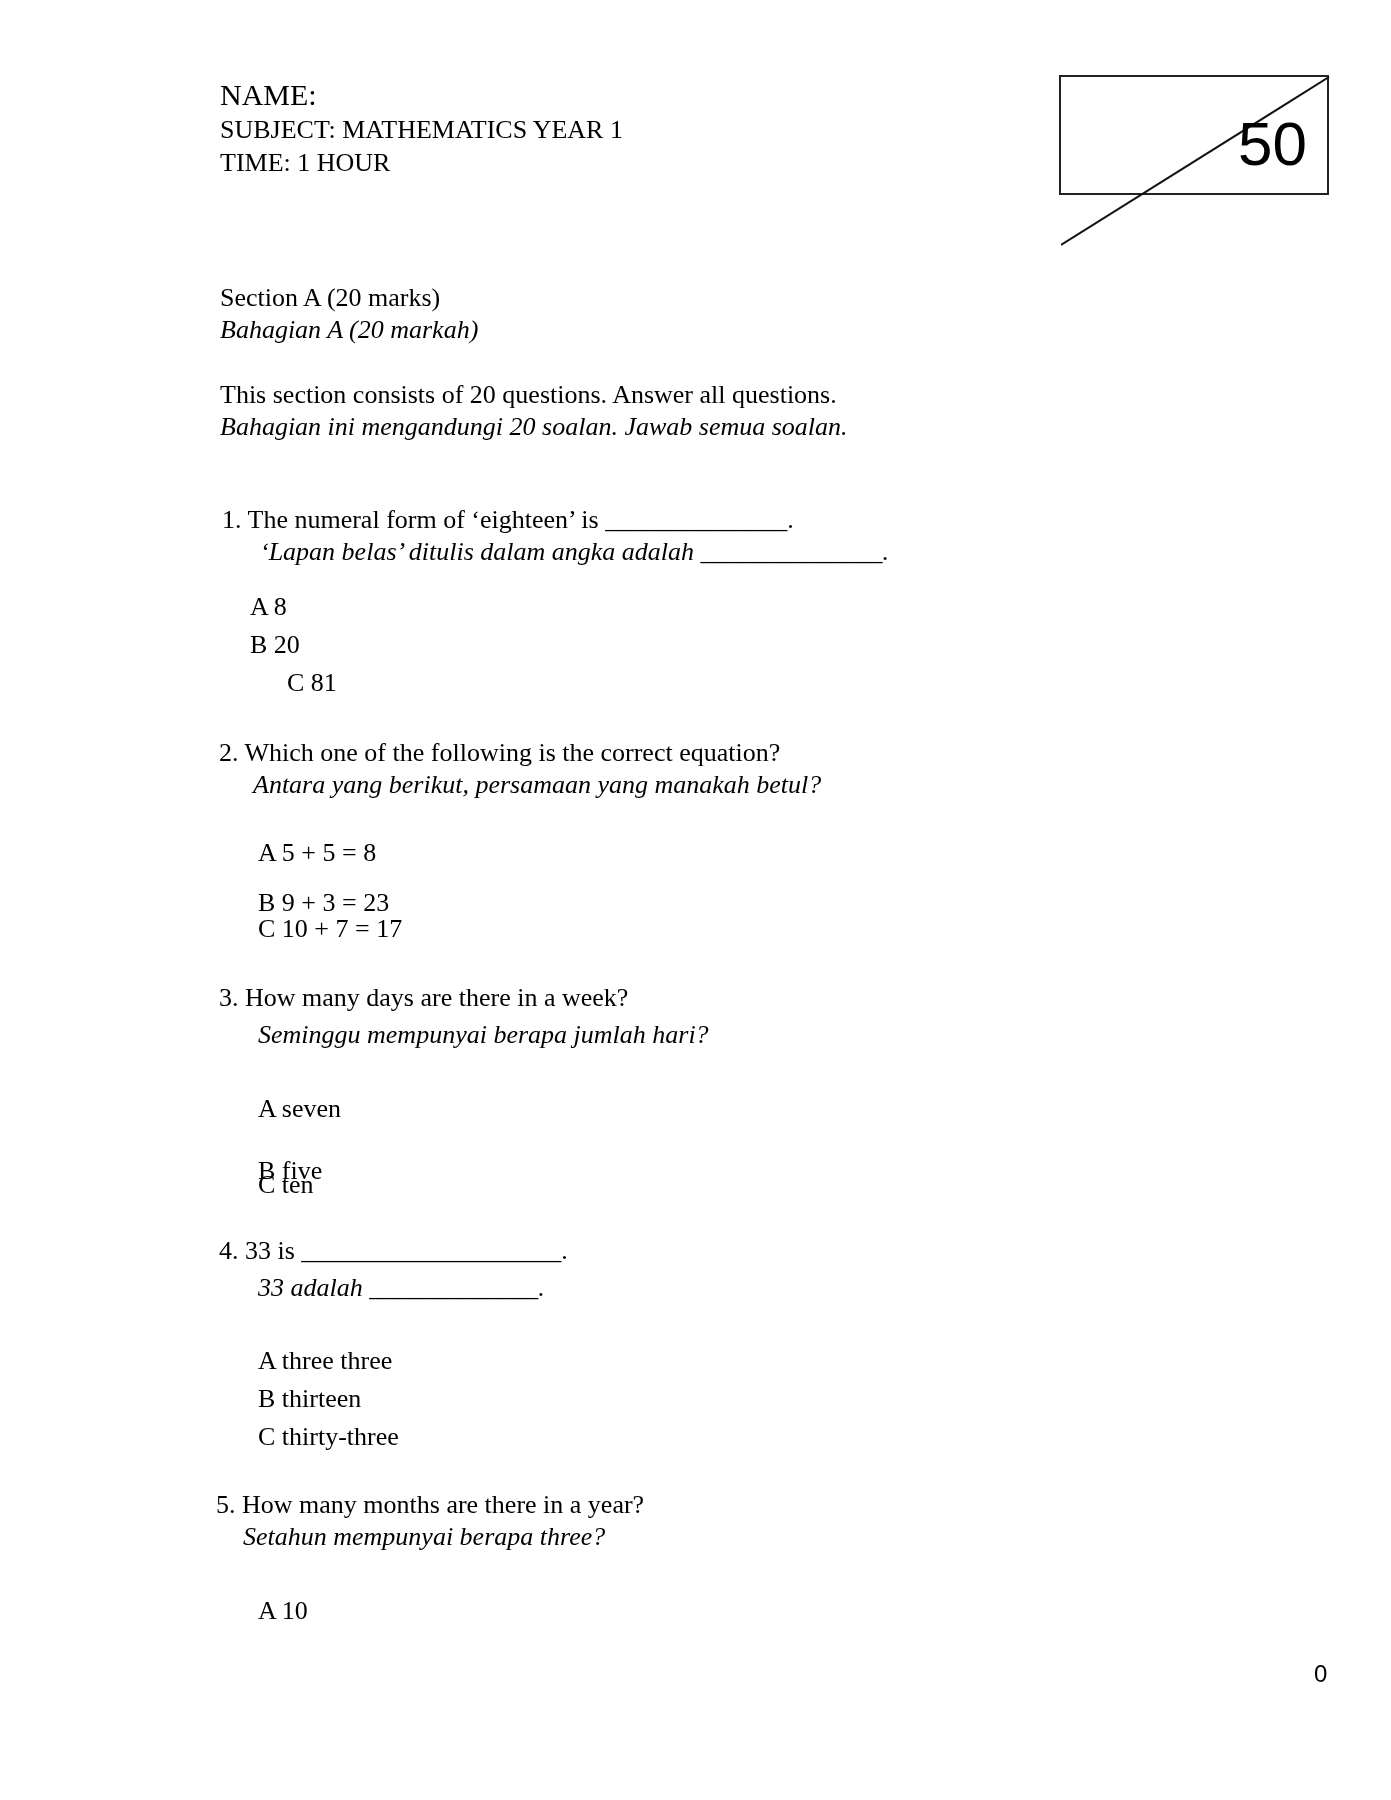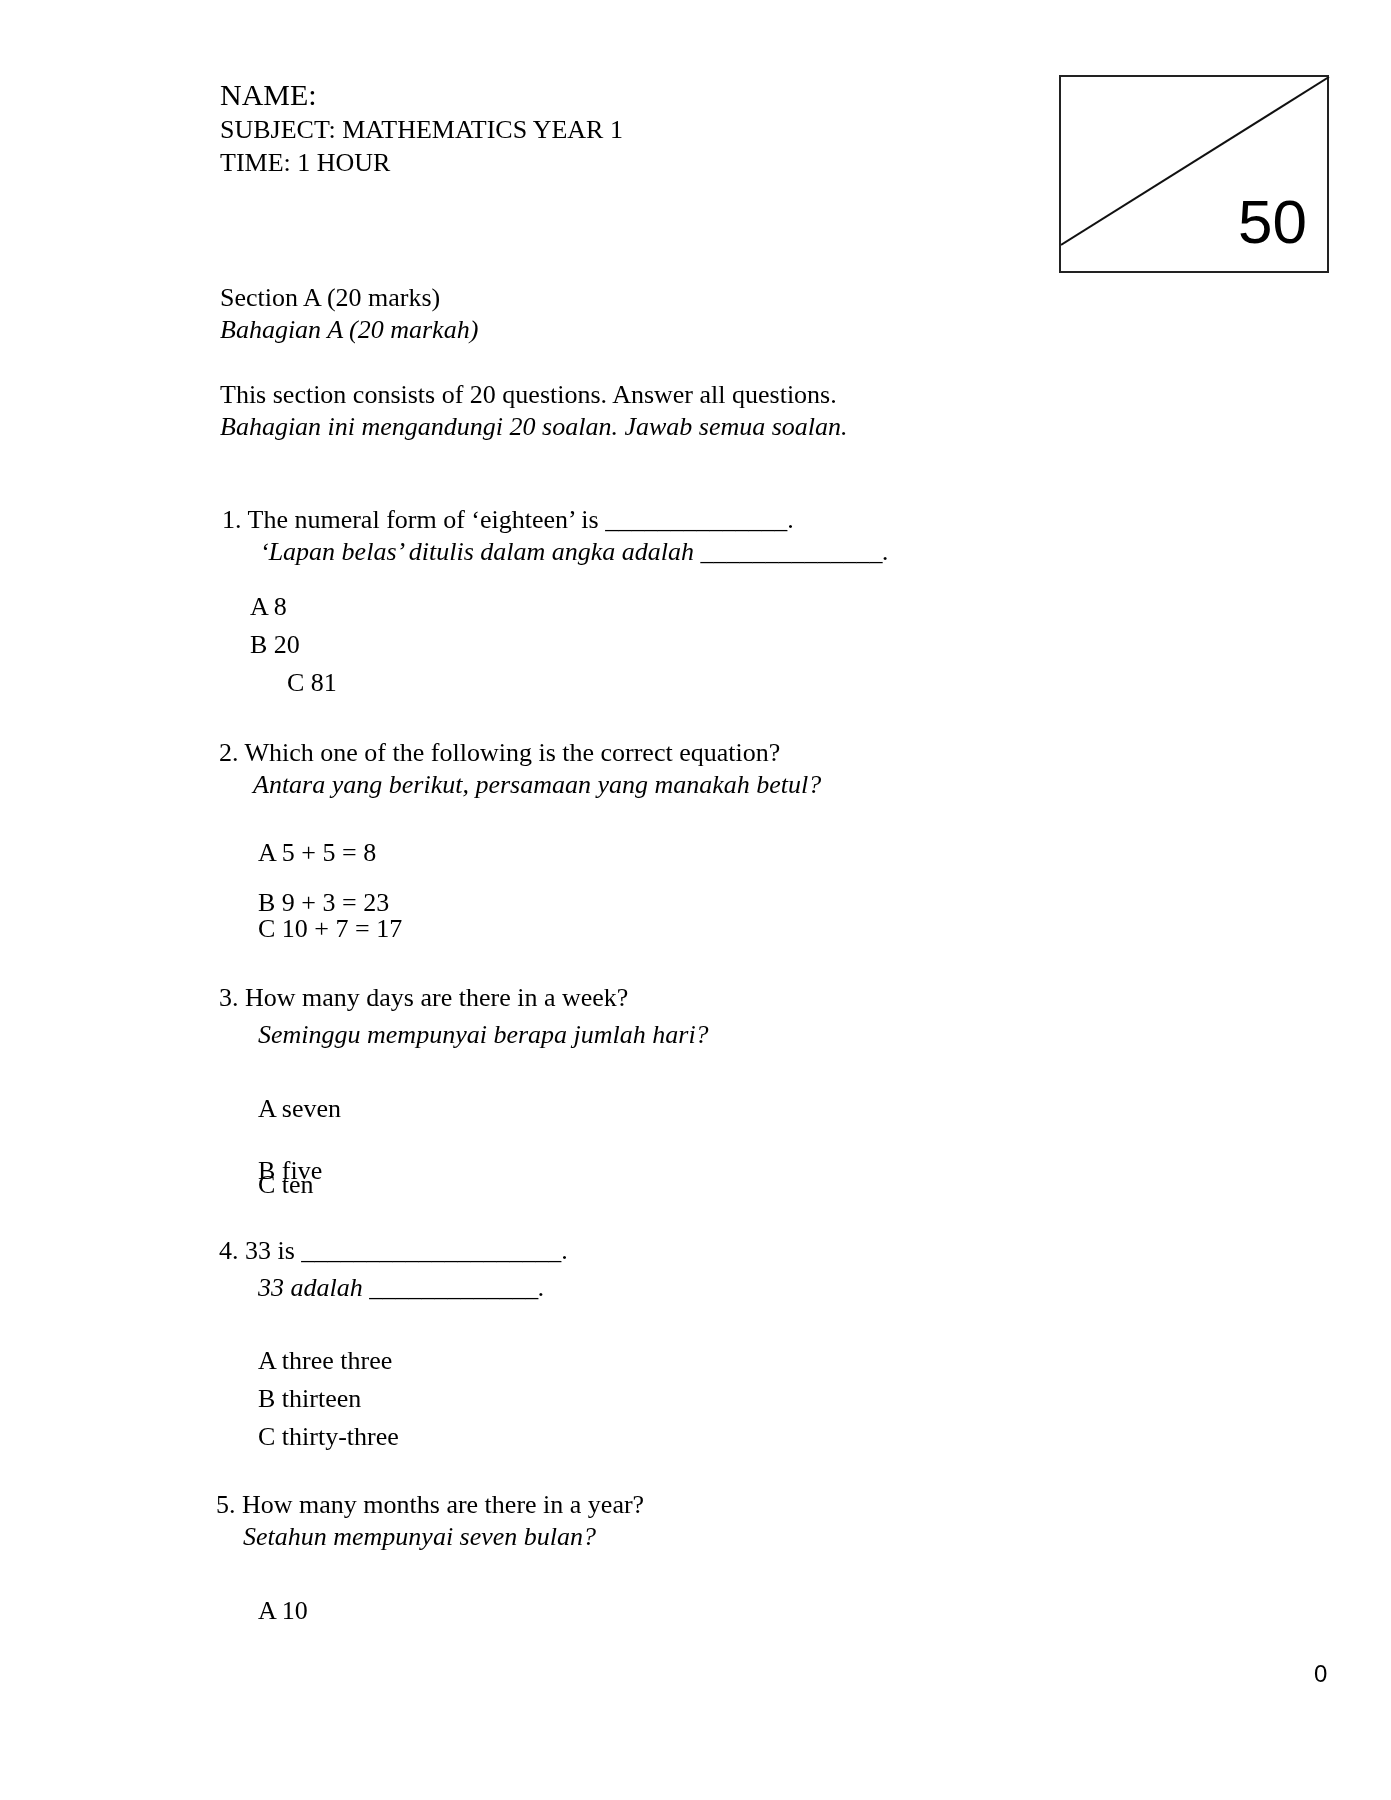--- a/index.html
+++ b/index.html
@@ -1,21 +1,21 @@
 <!DOCTYPE html>
 <html><head>
 <meta charset="utf-8">
 <style>
   html, body { margin: 0; padding: 0; background: #ffffff; }
   body { width: 1391px; height: 1800px; position: relative; overflow: hidden;
          font-family: "Liberation Serif", "DejaVu Serif", serif; color: #000; }
   .t { position: absolute; white-space: pre; font-size: 26px; line-height: 30px; }
   .big { font-size: 30px; line-height: 34px; }
   .it { font-style: italic; }
-  .score-box { position: absolute; left: 1059px; top: 75px; width: 270px; height: 198px;
+  .score-box { position: absolute; left: 1059px; top: 75px; width: 270px; height: 120px;
                border: 2px solid #222; box-sizing: border-box; }
   .score-box svg { position: absolute; left: 0; top: 0; }
   .score { position: absolute; right: 20px; bottom: 18px; font-family: "Liberation Sans", sans-serif;
            font-size: 62px; line-height: 62px; }
   .pagenum { position: absolute; left: 1314px; top: 1660px; font-family: "Liberation Sans", sans-serif;
              font-size: 24px; line-height: 28px; }
 </style>
 </head>
 <body>
 
@@ -62,17 +62,17 @@
 <div>
   <div class="t" style="left:219px; top:1236px;">4. 33 is ____________________.</div>
   <div class="t it" style="left:258px; top:1273px;">33 adalah _____________.</div>
   <div class="t" style="left:258px; top:1346px;">A three three</div>
   <div class="t" style="left:258px; top:1384px;">B thirteen</div>
   <div class="t" style="left:258px; top:1422px;">C thirty-three</div>
 </div>
 
 <div>
   <div class="t" style="left:216px; top:1490px;">5. How many months are there in a year?</div>
-  <div class="t it" style="left:243px; top:1522px;">Setahun mempunyai seven bulan?</div>
+  <div class="t it" style="left:243px; top:1522px;">Setahun mempunyai berapa three?</div>
   <div class="t" style="left:258px; top:1596px;">A 10</div>
 </div>
 
 <div class="pagenum">0</div>
 
 </body></html>

